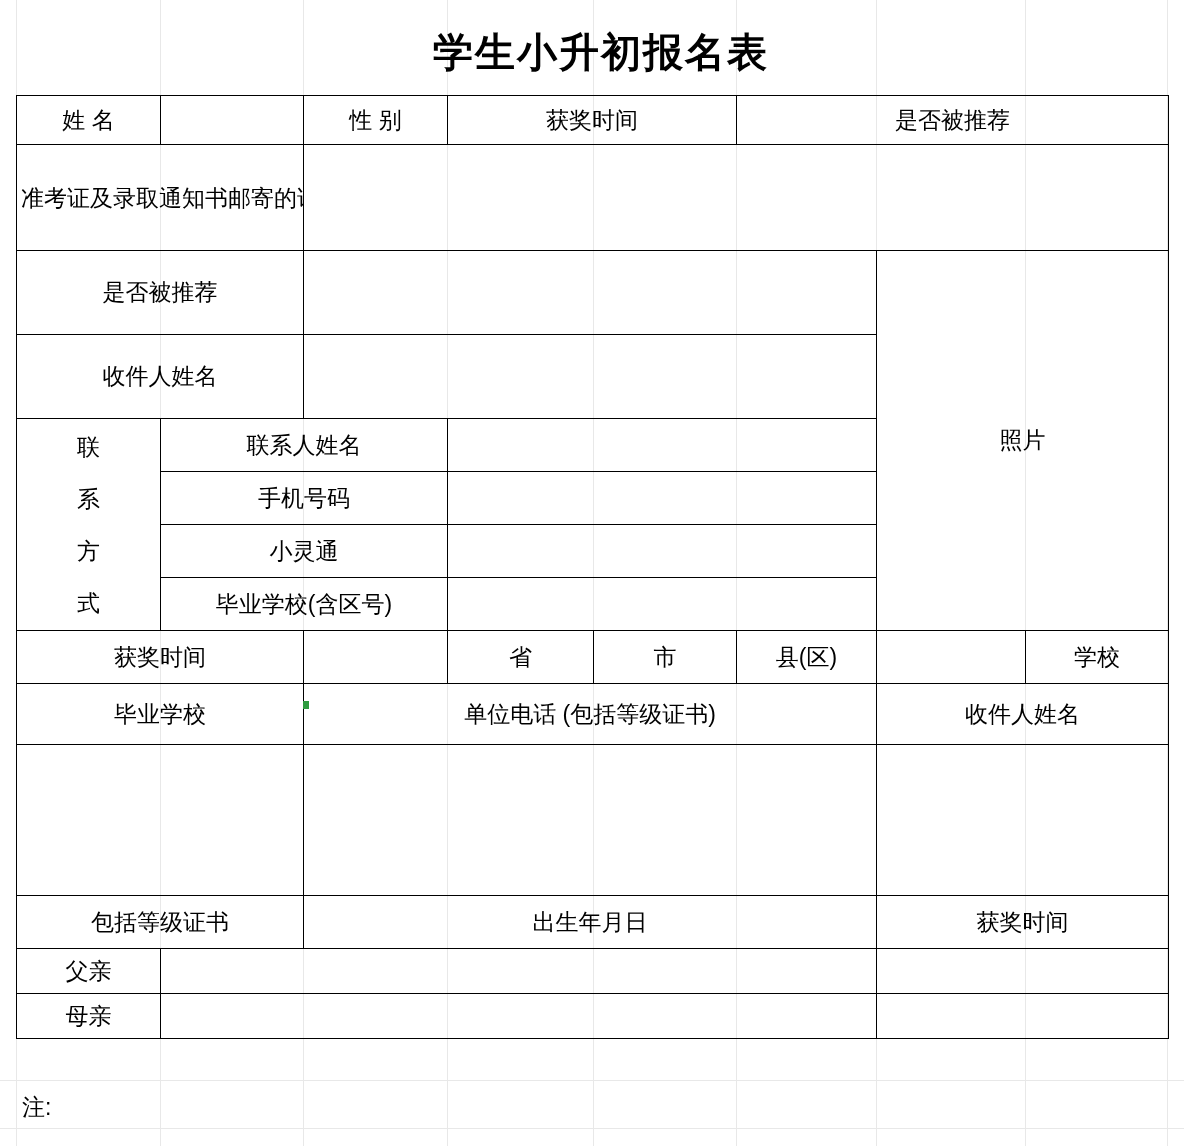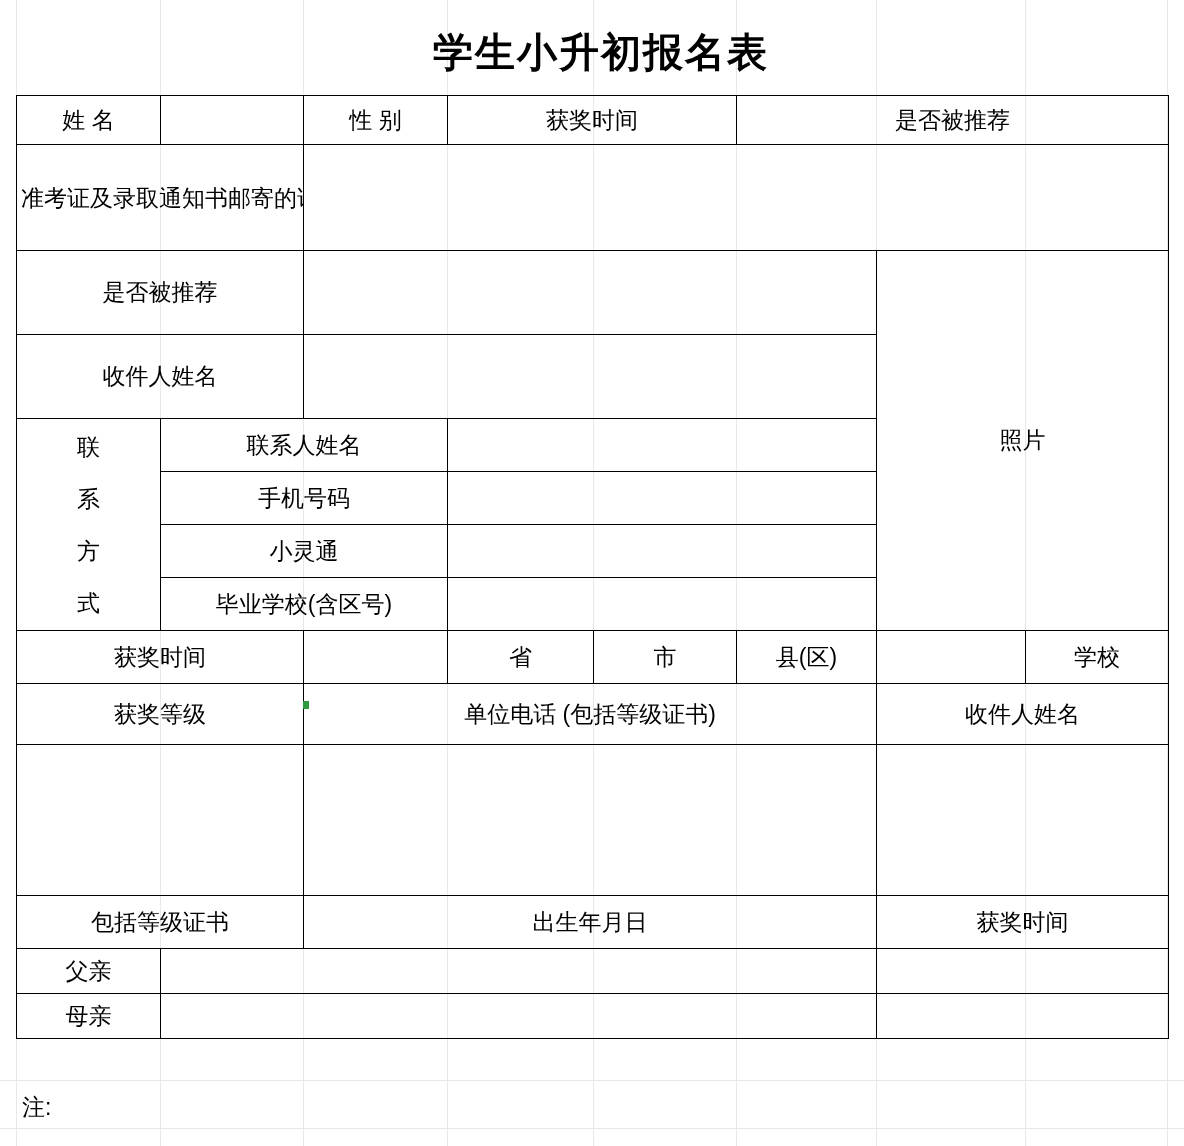--- a/index.html
+++ b/index.html
@@ -180,21 +180,21 @@
       <td class="thick-left" colspan="2" style="height:52px">获奖时间</td>
       <td class="blank"></td>
       <td>省</td>
       <td>市</td>
       <td>县(区)</td>
       <td class="blank"></td>
       <td class="thick-right">学校</td>
     </tr>
 
     <tr>
-      <td class="thick-left" colspan="2" style="height:60px">获奖等级</td>
+      <td class="thick-left" colspan="2" style="height:60px">毕业学校</td>
       <td colspan="4">单位电话 (包括等级证书)</td>
       <td class="thick-right" colspan="2">收件人姓名</td>
     </tr>
 
     <tr>
       <td class="thick-left thick-bottom blank" colspan="2" style="height:150px"></td>
       <td class="thick-bottom blank" colspan="4"></td>
       <td class="thick-right thick-bottom blank" colspan="2"></td>
     </tr>
 

